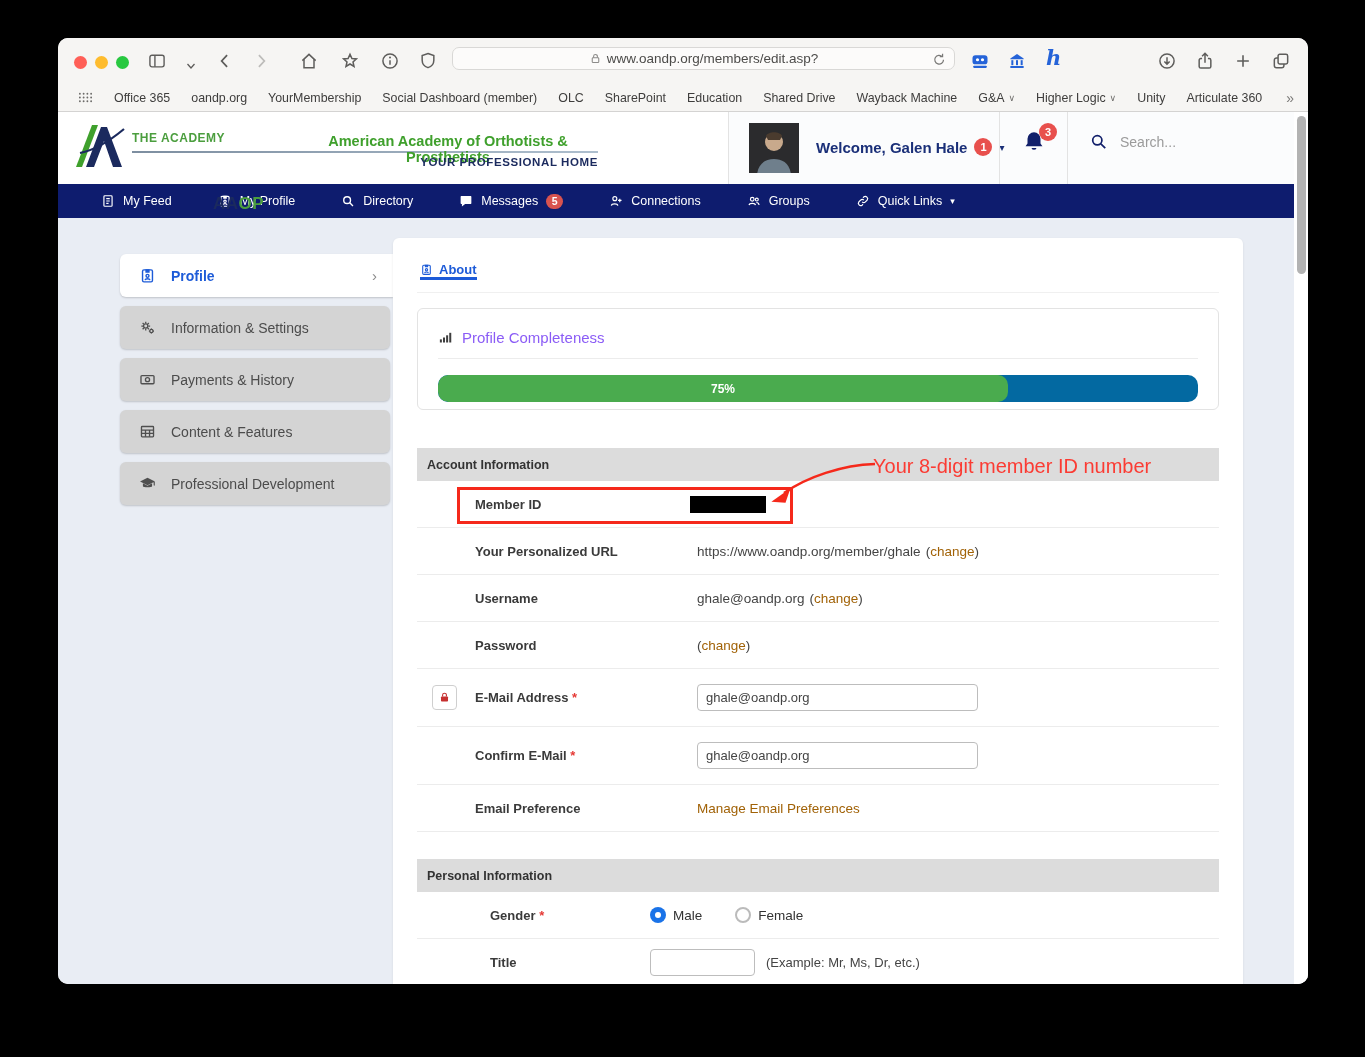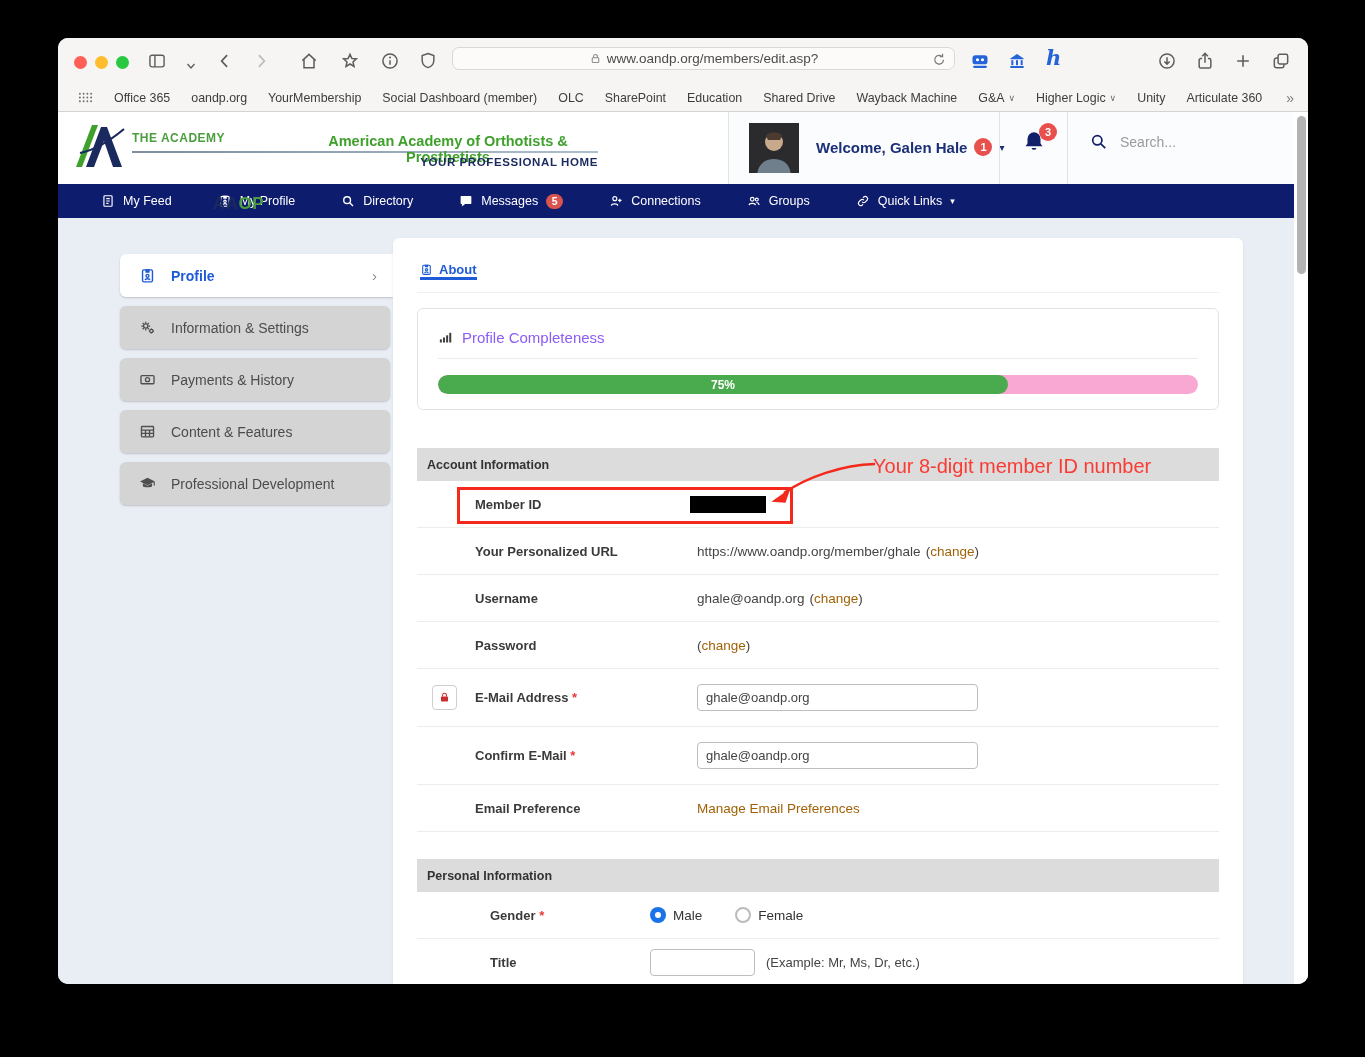--- a/index.html
+++ b/index.html
@@ -82,21 +82,21 @@
 
   .card { position:absolute; left:335px; top:20px; width:850px; height:780px; background:#fff; border-radius:6px 6px 0 0; box-shadow:0 1px 3px rgba(0,0,0,.08); padding:0 24px; }
   .tab-row { height:55px; border-bottom:1px solid #f0f0f0; position:relative; }
   .tab { position:absolute; left:3px; top:24px; display:flex; align-items:center; gap:6px; color:#1d5bd8; font-size:13px; font-weight:bold; border-bottom:3px solid #1d5bd8; }
   .tab svg{ width:13px; height:13px; }
 
   .comp-card { margin-top:15px; border:1px solid #e3e3e3; border-radius:6px; height:102px; padding:0 20px; }
   .comp-title { display:flex; align-items:center; gap:9px; padding-top:20px; font-size:15px; color:#8b5cf6; }
   .comp-title svg{ width:15px; height:15px; color:#3e3e3e; }
   .comp-hr { margin-top:12px; border-top:1px solid #ececec; }
-  .progress-track { margin-top:16px; height:19px; background:#f9a8d4; border-radius:10px; overflow:hidden; }
+  .progress-track { margin-top:16px; height:27px; background:#0369a1; border-radius:10px; overflow:hidden; }
   .progress-fill { height:100%; background:#4aab4e; border-radius:10px; display:flex; align-items:center; justify-content:center; color:#fff; font-size:12px; font-weight:bold; }
 
   .form-section { position:relative; margin-top:38px; }
   .form-section.personal { margin-top:27px; }
   .section-header { height:33px; background:#dcdcdc; display:flex; align-items:center; padding-left:10px; font-size:12.5px; font-weight:bold; color:#333; }
   .form-row { position:relative; display:flex; align-items:center; min-height:47px; border-bottom:1px solid #ececec; }
   .form-row.tall { min-height:58px; }
   .frow-label { position:absolute; left:58px; font-size:13px; font-weight:bold; color:#3a3a3a; }
   .personal .frow-label { left:73px; }
   .frow-value { position:absolute; left:280px; font-size:13.5px; color:#444; display:flex; align-items:center; gap:5px; }

